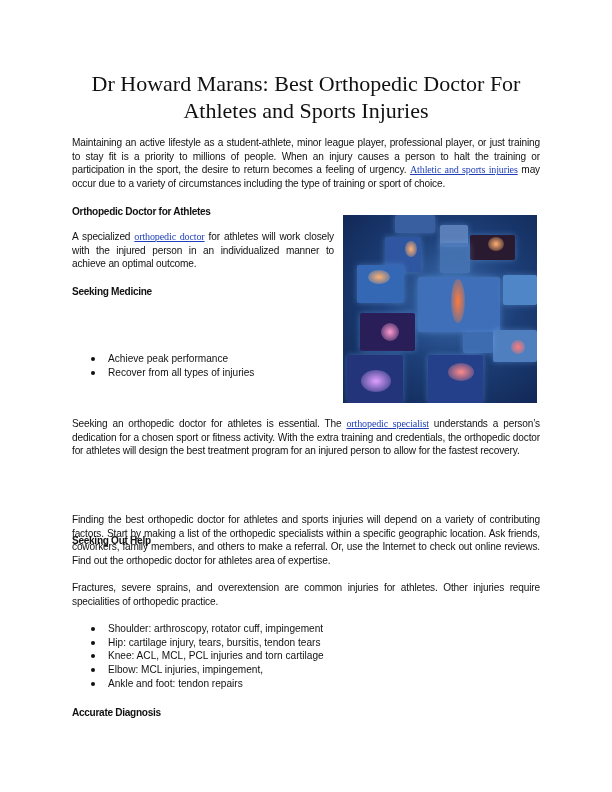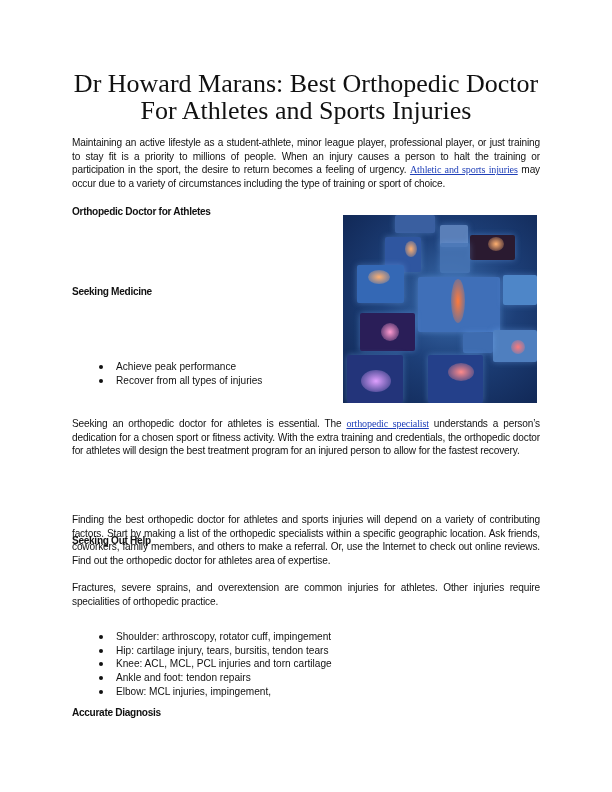--- a/index.html
+++ b/index.html
@@ -1,30 +1,30 @@
 <!DOCTYPE html>
 <html><head>
 <meta charset="utf-8">
 <style>
   html, body { margin: 0; padding: 0; background: #ffffff; }
   body { width: 612px; height: 792px; position: relative; overflow: hidden; }
   .page { position: absolute; left: 0; top: 0; width: 612px; height: 792px; background: #fff; color: #111; }
   .title {
     position: absolute; left: 60px; top: 70px; width: 492px;
     font-family: "Liberation Serif", "DejaVu Serif", serif;
-    font-size: 26px; line-height: 27px; text-align: center; color: #111;
+    font-size: 22px; line-height: 27px; text-align: center; color: #111;
   }
   .p, .li, .h {
     font-family: "Liberation Sans", "DejaVu Sans", sans-serif;
     font-size: 10.1px; line-height: 13.7px; color: #111;
   }
   .p { position: absolute; left: 72px; text-align: justify; text-align-last: left; letter-spacing: -0.15px; }
   .h { position: absolute; left: 72px; font-weight: bold; letter-spacing: -0.3px; }
   a.link { color: #1f3fb8; text-decoration: underline; font-family: Liberation Serif, serif; }
-  ul.bullets { position: absolute; margin: 8px; padding: 0; list-style: none; }
+  ul.bullets { position: absolute; margin: 0; padding: 0; list-style: none; }
   ul.bullets li { position: relative; padding-left: 36px; }
   ul.bullets li::before {
     content: ""; position: absolute; left: 19px; top: 5px; width: 4px; height: 4px;
     border-radius: 50%; background: #111;
   }
   .hero {
     position: absolute; left: 343px; top: 215px; width: 194px; height: 188px; overflow: hidden;
     background: radial-gradient(ellipse at 55% 45%, #3c6fb0 0%, #1d3f78 45%, #0f2450 100%);
   }
   .panel { position: absolute; border-radius: 2px; box-shadow: 0 0 6px rgba(120,180,255,0.4); }
@@ -34,20 +34,21 @@
 <body>
 
 <div class="page">
 
   <div class="title">Dr Howard Marans: Best Orthopedic Doctor For Athletes and Sports Injuries</div>
 
   <div class="p" style="top:136px; width:468px;"><span>Maintaining an active lifestyle as a student-athlete, minor league player, professional player, or just training to stay fit is a priority to millions of people. When an injury causes a person to halt the training or participation in the sport, the desire to return becomes a feeling of urgency. </span><a class="link">Athletic and sports injuries</a><span> may occur due to a variety of circumstances including the type of training or sport of choice.</span></div>
 
   <div class="h" style="top:205px;">Orthopedic Doctor for Athletes</div>
 
+  <div class="p" style="top:230px; width:262px;"><span>A specialized </span><a class="link">orthopedic doctor</a><span> for athletes will work closely with the injured person in an individualized manner to achieve an optimal outcome.</span></div>
 
   <div class="h" style="top:285px;">Seeking Medicine</div>
 
 
   <ul class="bullets" style="left:72px; top:352px; width:262px;">
     <li class="li">Achieve peak performance</li>
     <li class="li">Recover from all types of injuries</li>
   </ul>
 
   <div class="hero">
@@ -79,19 +80,19 @@
   <div class="h" style="top:514px;margin-top:20px;">Seeking Out Help</div>
 
   <div class="p" style="top:513px; width:468px;">Finding the best orthopedic doctor for athletes and sports injuries will depend on a variety of contributing factors. Start by making a list of the orthopedic specialists within a specific geographic location. Ask friends, coworkers, family members, and others to make a referral. Or, use the Internet to check out online reviews. Find out the orthopedic doctor for athletes area of expertise.</div>
 
   <div class="p" style="top:581px; width:468px;">Fractures, severe sprains, and overextension are common injuries for athletes. Other injuries require specialities of orthopedic practice.</div>
 
   <ul class="bullets" style="left:72px; top:622px; width:468px;">
     <li class="li">Shoulder: arthroscopy, rotator cuff, impingement</li>
     <li class="li">Hip: cartilage injury, tears, bursitis, tendon tears</li>
     <li class="li">Knee: ACL, MCL, PCL injuries and torn cartilage</li>
+    <li class="li">Elbow: MCL injuries, impingement,</li>
     <li class="li">Ankle and foot: tendon repairs</li>
-    <li class="li">Elbow: MCL injuries, impingement,</li>
   </ul>
 
   <div class="h" style="top:706px;">Accurate Diagnosis</div>
 
 </div>
 
 </body></html>

